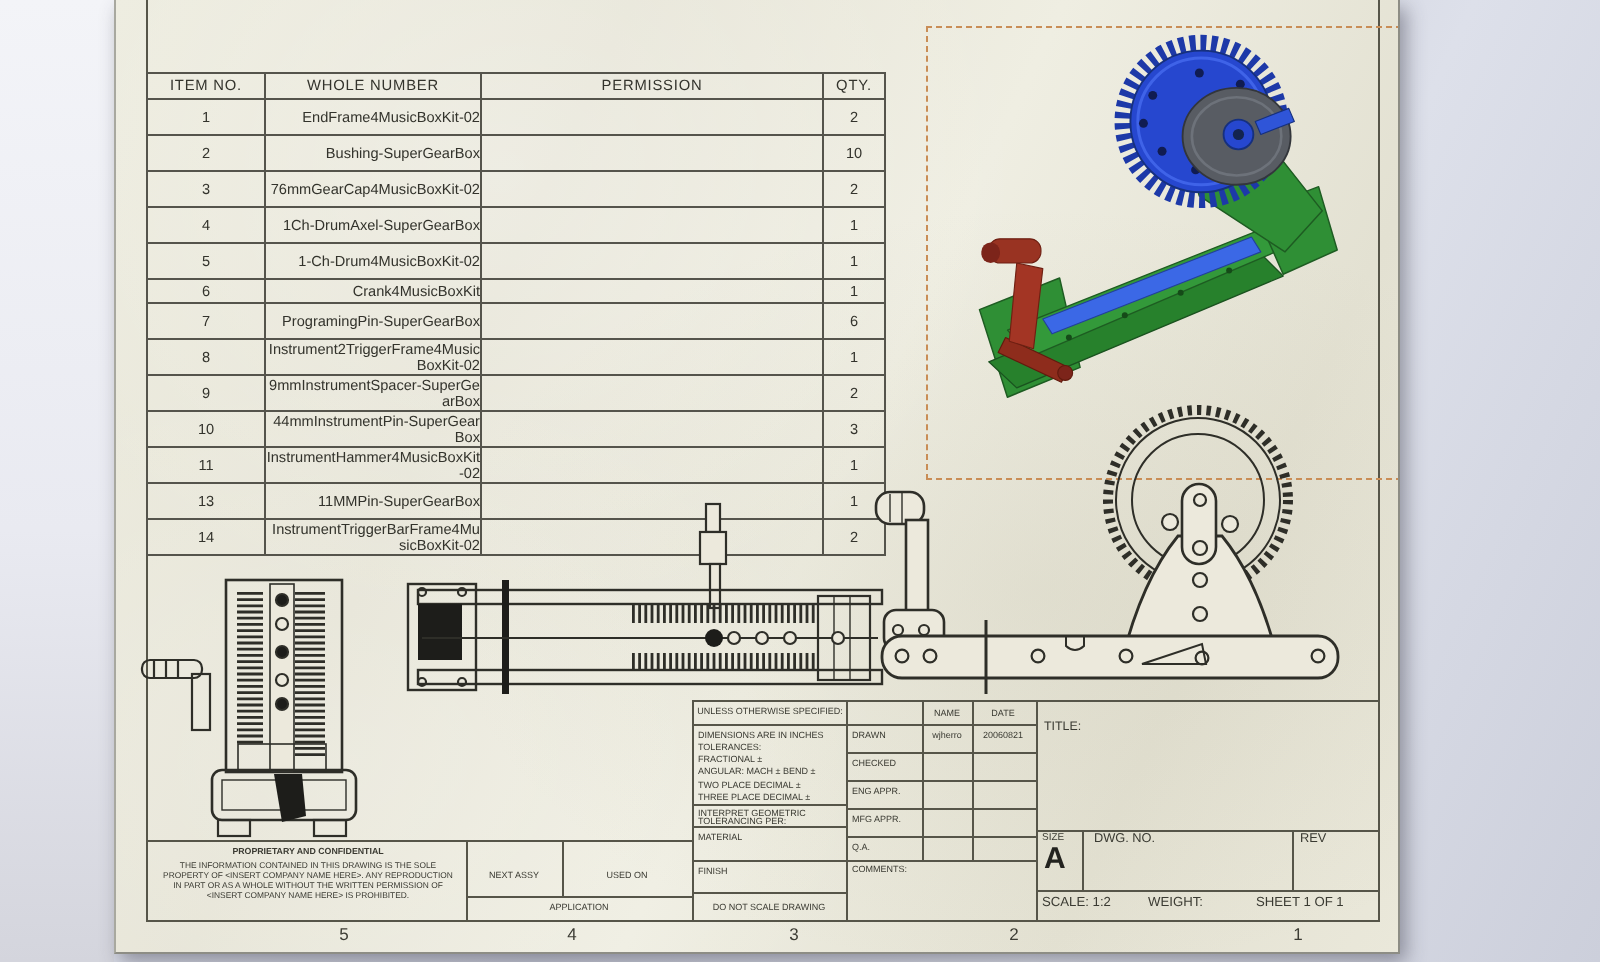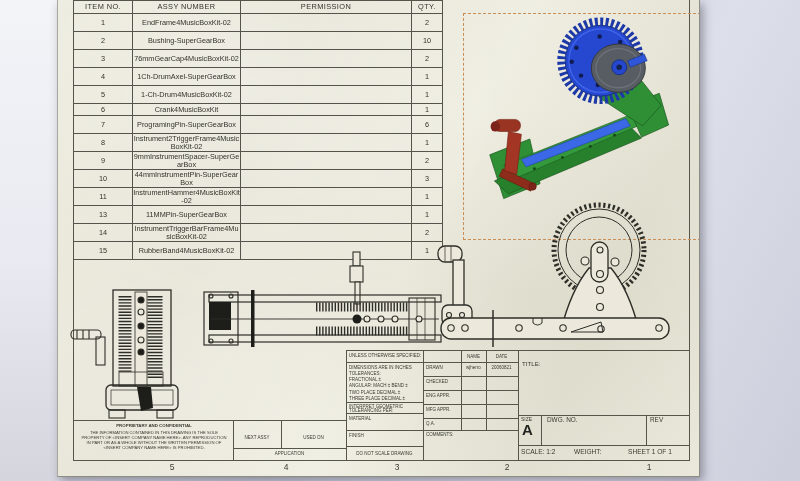--- a/index.html
+++ b/index.html
@@ -15,27 +15,27 @@
       radial-gradient(ellipse at 18% 80%, rgba(255,255,255,.20), transparent 38%),
       linear-gradient(115deg,#edecdf 0%,#e6e4d6 30%,#efeee2 55%,#e3e1d2 80%,#eae8da 100%);
     border-left:1px solid #a8a89f;border-right:1px solid #8d8d85;border-bottom:1px solid #8d8d85;
     box-shadow:3px 4px 9px rgba(55,55,70,.45);}
   .hline,.vline{position:absolute;background:#565549;}
   .hline{height:1px;} .vline{width:1px;}
   
   table.bom{position:absolute;left:15px;top:0;border-collapse:collapse;table-layout:fixed;width:365px;
     font-size:7.3px;color:#33332c;}
   table.bom th,table.bom td{border:1px solid #55544c;padding:0;line-height:7.6px;overflow:hidden;}
-  table.bom{border:1.4px solid #3d3d35;}
+  table.bom{border:1.4px solid #3d3d35;margin-top:36px;}
   table.bom thead tr{height:13px;}
   table.bom tbody tr{height:18px;}
   table.bom tbody tr:nth-child(6){height:12px;}
   table.bom th{font-weight:normal;letter-spacing:.4px;font-size:7.4px;}
   td.c-item,td.c-qty{text-align:center;}
-  td.c-part{text-align:center;padding-left:2px;word-break:break-all;}
+  td.c-part{text-align:right;padding-left:2px;word-break:break-all;}
   
   .tb-txt{position:absolute;font-size:4.5px;line-height:5.2px;color:#3a3a32;}
   .pre{white-space:pre-line;}
   .zone{position:absolute;top:462px;width:30px;text-align:center;font-size:8.5px;color:#3c3c34;}
   svg{position:absolute;overflow:visible;}
   .dashedbox{position:absolute;left:405px;top:13px;width:236px;height:225px;
     border:1px dashed #c98d56;}
 </style>
 </head>
 <body>
@@ -46,21 +46,21 @@
   <div class="sheet">
 
     <div class="vline" style="left:15px;top:0;height:460px"></div>
     <div class="vline" style="left:631px;top:0;height:460px"></div>
     <div class="hline" style="left:15px;top:460px;width:617px"></div>
 
     <table class="bom">
       <thead>
           <tr>
             <th style="width: 58px;">ITEM NO.</th>
-            <th style="width: 107px;">ASSY NUMBER</th>
+            <th style="width: 107px;">WHOLE NUMBER</th>
             <th style="width: 170px;">PERMISSION</th>
             <th style="width: 30px;">QTY.</th>
           </tr>
         </thead>
       <tbody>
           <tr>
             <td class="c-item">1</td>
             <td class="c-part">EndFrame4MusicBoxKit-02</td>
             <td class="c-desc"></td>
             <td class="c-qty">2</td>
@@ -129,26 +129,20 @@
             <td class="c-item">13</td>
             <td class="c-part">11MMPin-SuperGearBox</td>
             <td class="c-desc"></td>
             <td class="c-qty">1</td>
           </tr>
           <tr>
             <td class="c-item">14</td>
             <td class="c-part">InstrumentTriggerBarFrame4MusicBoxKit-02</td>
             <td class="c-desc"></td>
             <td class="c-qty">2</td>
-          </tr>
-          <tr>
-            <td class="c-item">15</td>
-            <td class="c-part">RubberBand4MusicBoxKit-02</td>
-            <td class="c-desc"></td>
-            <td class="c-qty">1</td>
           </tr>
         </tbody>
     </table>
 
     <div class="dashedbox"></div>
 
     <svg style="left:405px;top:16px" width="237" height="218" viewBox="462 16 237 234">
       <g stroke-linejoin="round">
 
         <path d="M482,165 L525,148 L536,196 L497,212 Z" fill="#2f8f35" stroke="#1e5c22" stroke-width="0.8"></path>

